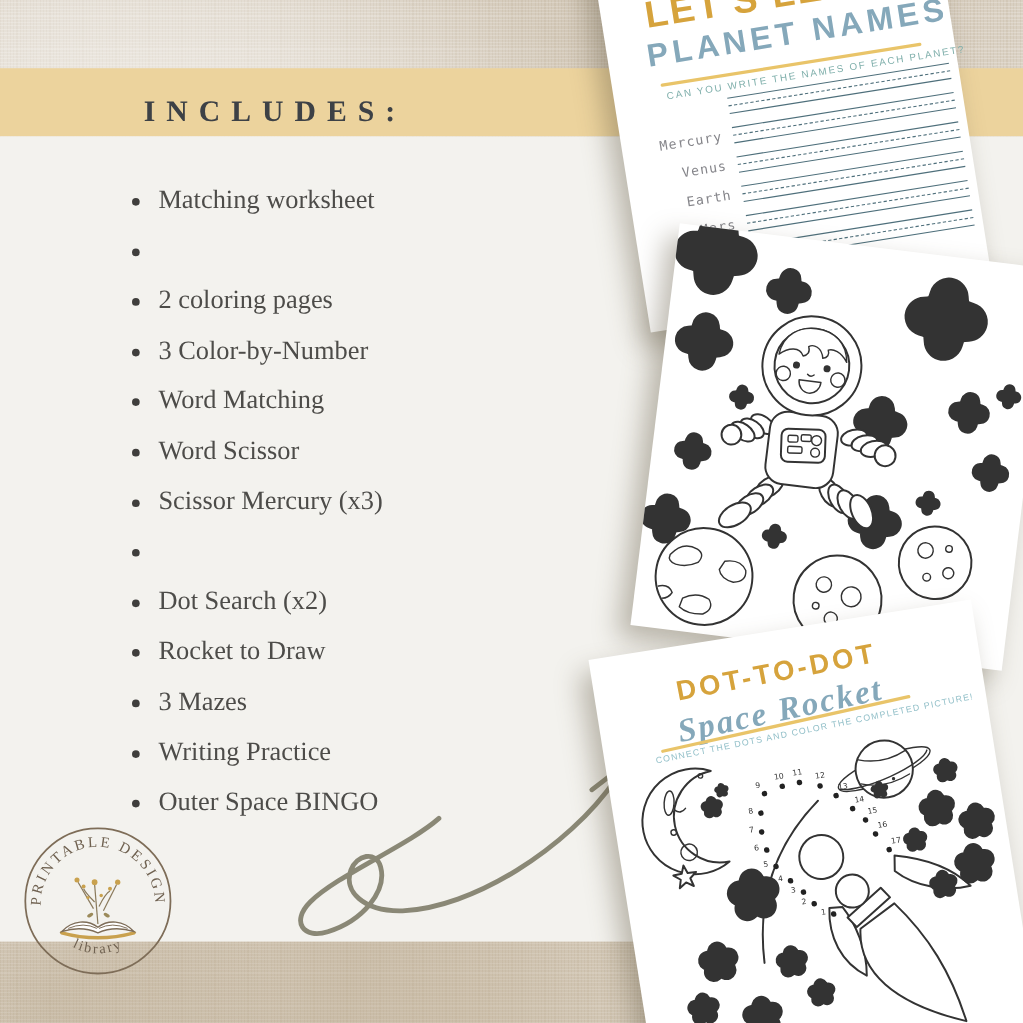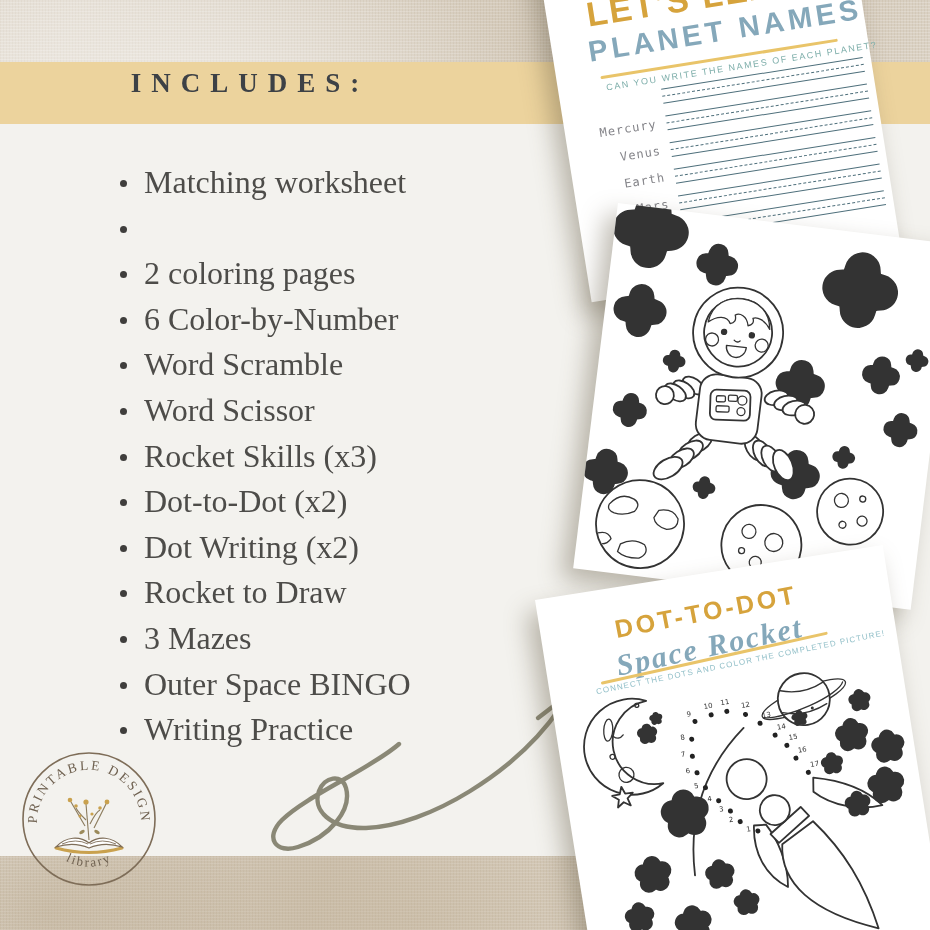--- a/index.html
+++ b/index.html
@@ -12,28 +12,28 @@
       radial-gradient(ellipse 560px 320px at 22% 16%, rgba(255,255,255,.62), transparent 65%),
       radial-gradient(ellipse 520px 380px at 78% 42%, rgba(255,255,255,.38), transparent 65%),
       radial-gradient(ellipse 700px 260px at 45% 99%, rgba(182,162,130,.30), transparent 70%),
       radial-gradient(ellipse 300px 200px at 5% 98%, rgba(170,150,118,.30), transparent 70%),
       linear-gradient(112deg, rgba(255,255,255,.28) 6%, transparent 28%, rgba(169,149,119,.20) 52%, transparent 70%, rgba(255,255,255,.25) 88%),
       repeating-linear-gradient(0deg, rgba(255,255,255,.20) 0 1px, transparent 1px 3px),
       repeating-linear-gradient(90deg, rgba(181,163,135,.18) 0 1px, transparent 1px 3px);}
 
   
   .band{position:absolute;left:0;top:62px;width:930px;height:62px;background:var(--band);z-index:1;}
-  .band-title{position:absolute;left:0;top:6px;width:500px;text-align:center;
+  .band-title{position:absolute;left:0;top:24px;width:500px;text-align:center;
     font-size:27px;font-weight:600;letter-spacing:10px;color:var(--header-text);}
   .panel{position:absolute;left:0;top:124px;width:930px;height:732px;background:var(--panel);z-index:1;}
 
   
   .includes{position:absolute;left:118px;top:160px;width:380px;z-index:2;list-style:none;margin:0;padding:0;}
   .includes li{position:relative;height:45.6px;line-height:45.6px;
-    padding-left:26px;font-size:32px;color:var(--list-text);}
+    padding-left:26px;font-size:24px;color:var(--list-text);}
   .includes li .bullet{position:absolute;left:2px;top:20px;width:7px;height:7px;border-radius:50%;
     background:#3f3e3c;}
 
   
   .sheet{position:absolute;background:#fff;transform-origin:top left;
          box-shadow:-10px 12px 24px rgba(96,84,62,.40);}
   .sheetA{left:520px;top:-150px;width:314px;height:458px;transform:rotate(-9deg);z-index:2;}
   .sheetB{left:618px;top:203px;width:340px;height:368px;transform:rotate(7deg);z-index:3;}
   .sheetC{left:535px;top:600px;width:352px;height:420px;transform:rotate(-9deg);z-index:5;}
   .sheet *{position:absolute;}
@@ -86,30 +86,30 @@
   <div class="band">
     <div class="band-title">INCLUDES:</div>
   </div>
 
   <div class="panel"></div>
 
   <ul class="includes">
     <li><span class="bullet"></span><span>Matching worksheet</span></li>
     <li><span class="bullet"></span></li>
     <li><span class="bullet"></span><span>2 coloring pages</span></li>
-    <li><span class="bullet"></span><span>6 Color-by-Number</span></li>
-    <li><span class="bullet"></span><span>Word Scramble</span></li>
+    <li><span class="bullet"></span><span>3 Color-by-Number</span></li>
+    <li><span class="bullet"></span><span>Word Matching</span></li>
     <li><span class="bullet"></span><span>Word Scissor</span></li>
-    <li><span class="bullet"></span><span>Rocket Skills (x3)</span></li>
-    <li><span class="bullet"></span><span>Dot-to-Dot (x2)</span></li>
-    <li><span class="bullet"></span><span>Dot Writing (x2)</span></li>
+    <li><span class="bullet"></span><span>Scissor Mercury (x3)</span></li>
+    <li><span class="bullet"></span></li>
+    <li><span class="bullet"></span><span>Dot Search (x2)</span></li>
     <li><span class="bullet"></span><span>Rocket to Draw</span></li>
     <li><span class="bullet"></span><span>3 Mazes</span></li>
+    <li><span class="bullet"></span><span>Writing Practice</span></li>
     <li><span class="bullet"></span><span>Outer Space BINGO</span></li>
-    <li><span class="bullet"></span><span>Writing Practice</span></li>
   </ul>
 
   <div class="sheet sheetA">
     <div class="sa-t1">LET'S LEARN</div>
     <div class="sa-t2">PLANET NAMES</div>
     <div class="sa-rule"></div>
     <div class="sa-sub">CAN YOU WRITE THE NAMES OF EACH PLANET?</div>
 
     <div class="wgroup" style="top:258px">
       <div class="l solid" style="top:0"></div>

